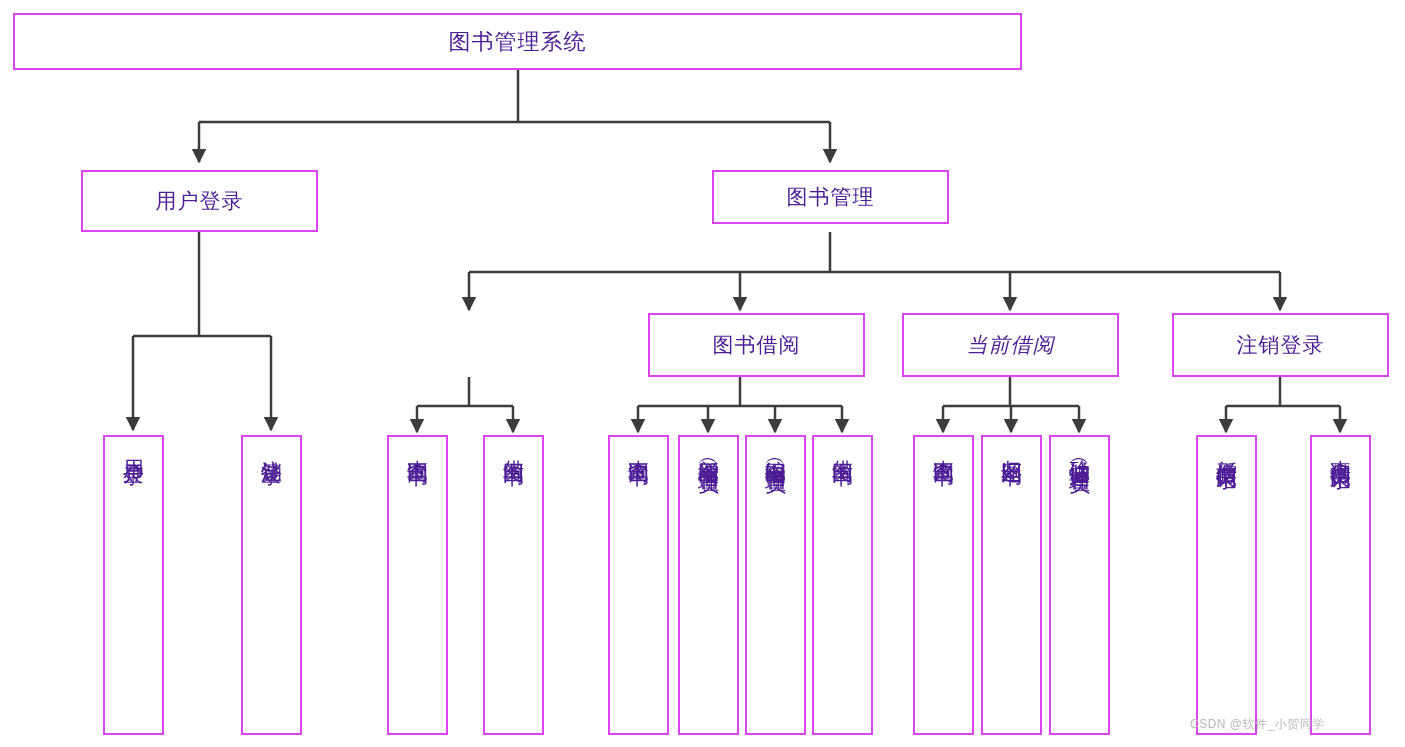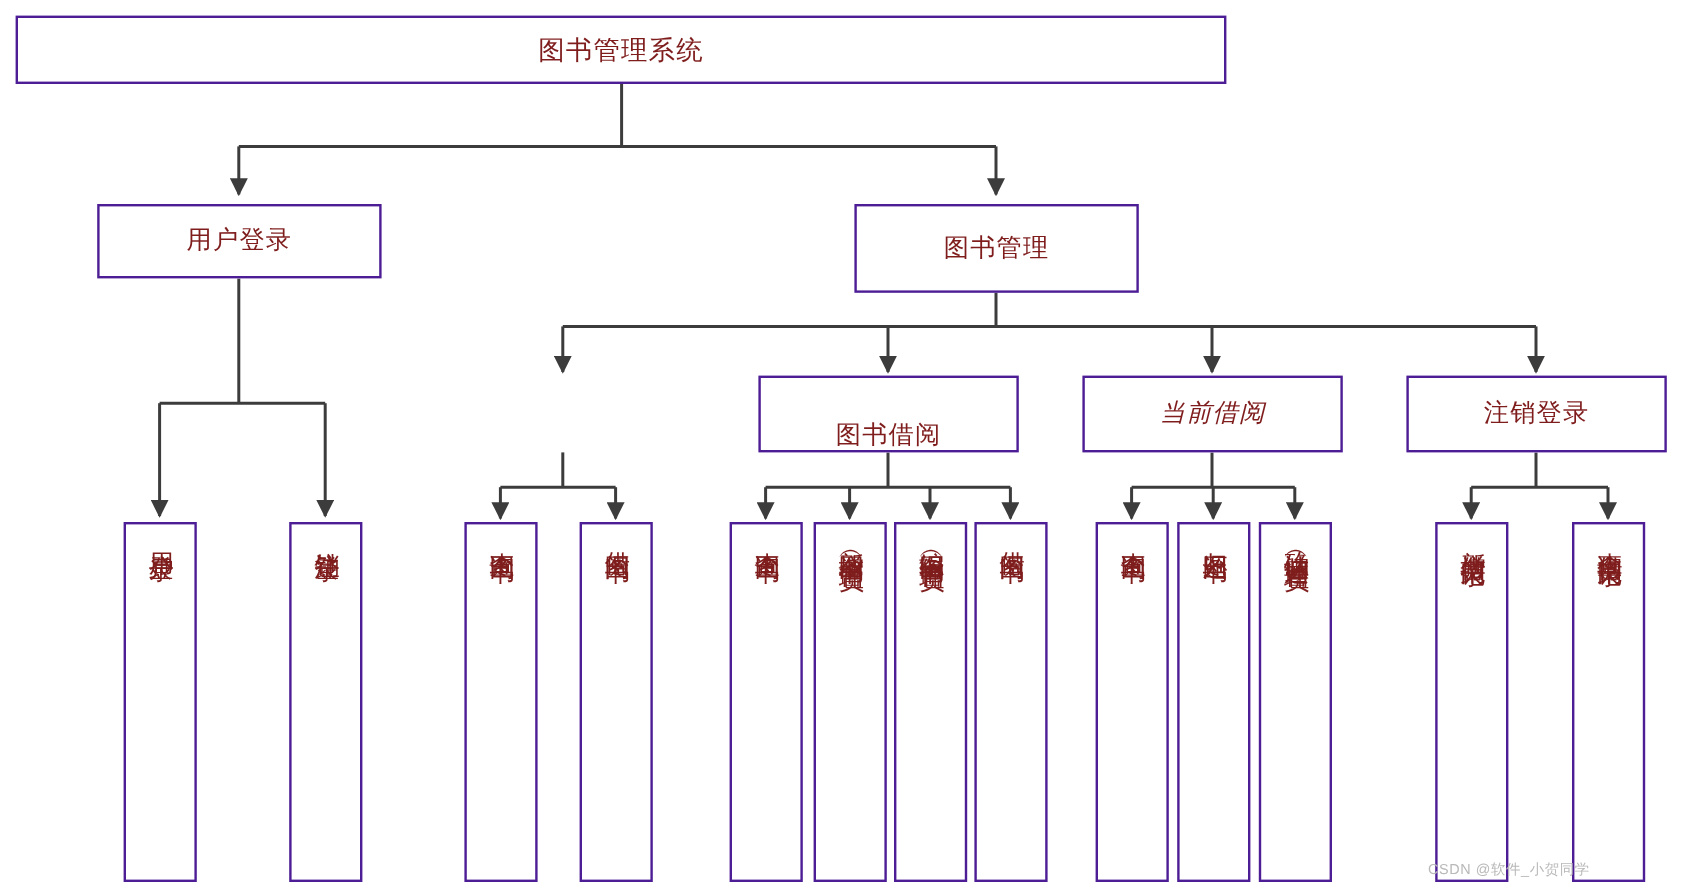--- a/index.html
+++ b/index.html
@@ -21,26 +21,26 @@
     position: absolute;
     left: 0;
     top: 0;
     width: 1405px;
     height: 747px;
     pointer-events: none;
   }
   .node {
     position: absolute;
     box-sizing: border-box;
-    border: 2px solid #4c1d95;
+    border: 2px solid #d946ef;
     background: #ffffff;
     display: flex;
     align-items: center;
     justify-content: center;
-    color: #7f1d1d;
+    color: #4c1d95;
   }
   .node .lbl {
     display: block;
     text-align: center;
     line-height: 1.15;
     white-space: nowrap;
   }
   
   .node.h .lbl {
     font-size: 21px;
@@ -128,25 +128,25 @@
     </g>
   </svg>
 
   <div class="node h root" style="left:13px; top:13px; width:1009px; height:57px;">
     <span class="lbl">图书管理系统</span>
   </div>
 
   <div class="node h" style="left:81px; top:170px; width:237px; height:62px;">
     <span class="lbl">用户登录</span>
   </div>
-  <div class="node h" style="left:712px; top:170px; width:237px; height:74px;">
+  <div class="node h" style="left:712px; top:170px; width:237px; height:54px;">
     <span class="lbl">图书管理</span>
   </div>
 
-  <div class="node h" style="left:632px; top:313px; width:217px; height:64px;align-items:flex-end;">
+  <div class="node h" style="left:648px; top:313px; width:217px; height:64px;">
     <span class="lbl">图书借阅</span>
   </div>
   <div class="node h" style="left:902px; top:313px; width:217px; height:64px;font-style:italic;">
     <span class="lbl">当前借阅</span>
   </div>
   <div class="node h" style="left:1172px; top:313px; width:217px; height:64px;">
     <span class="lbl">注销登录</span>
   </div>
 
   <div class="node v" style="left:103px; top:435px; width:61px; height:300px;">

